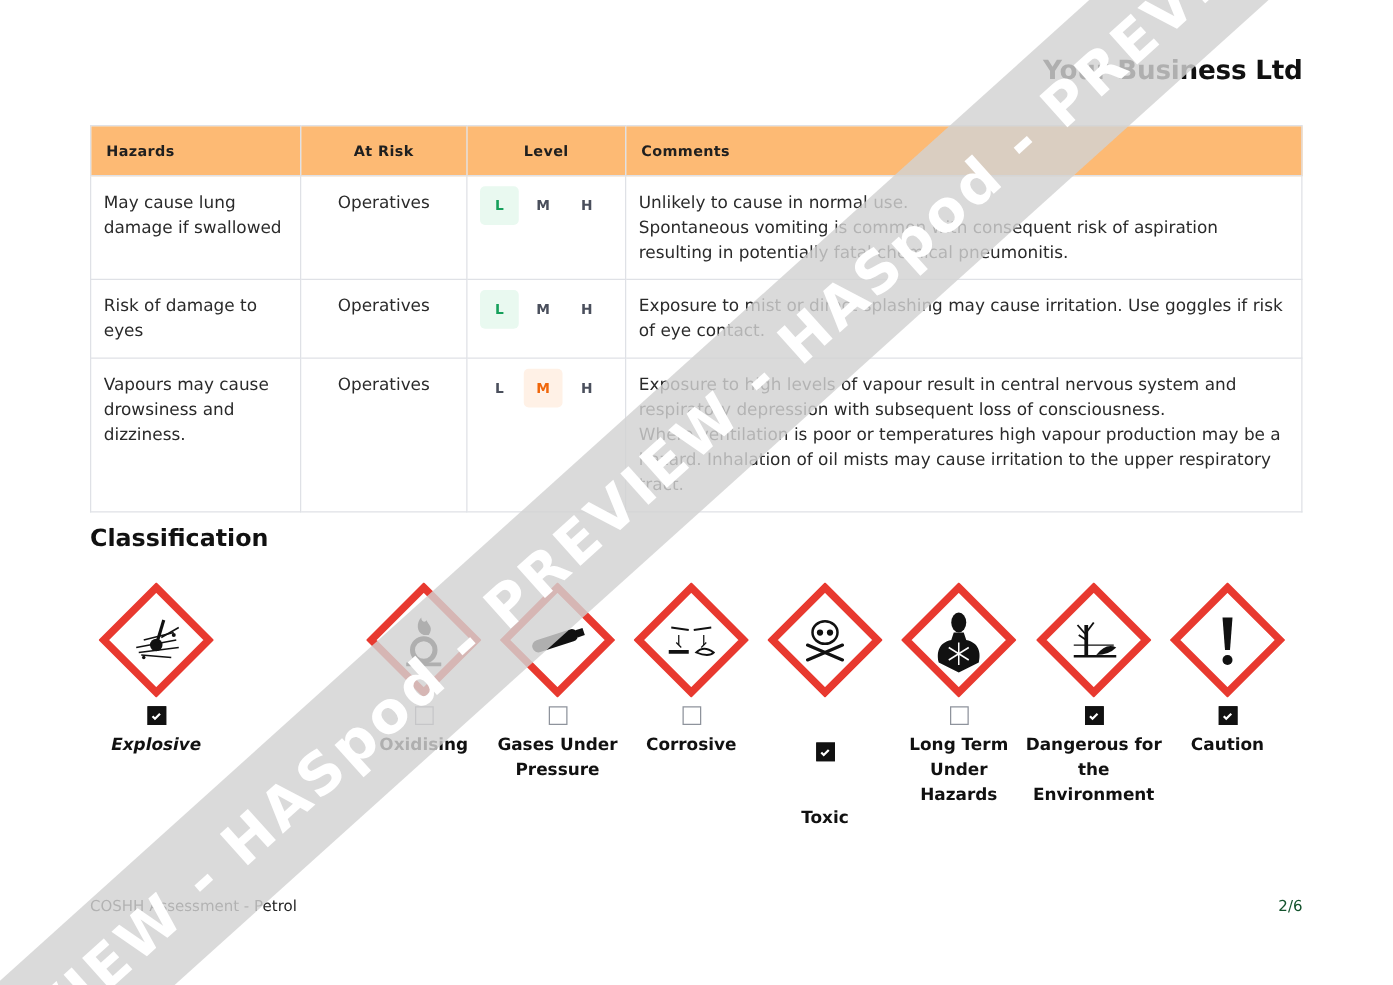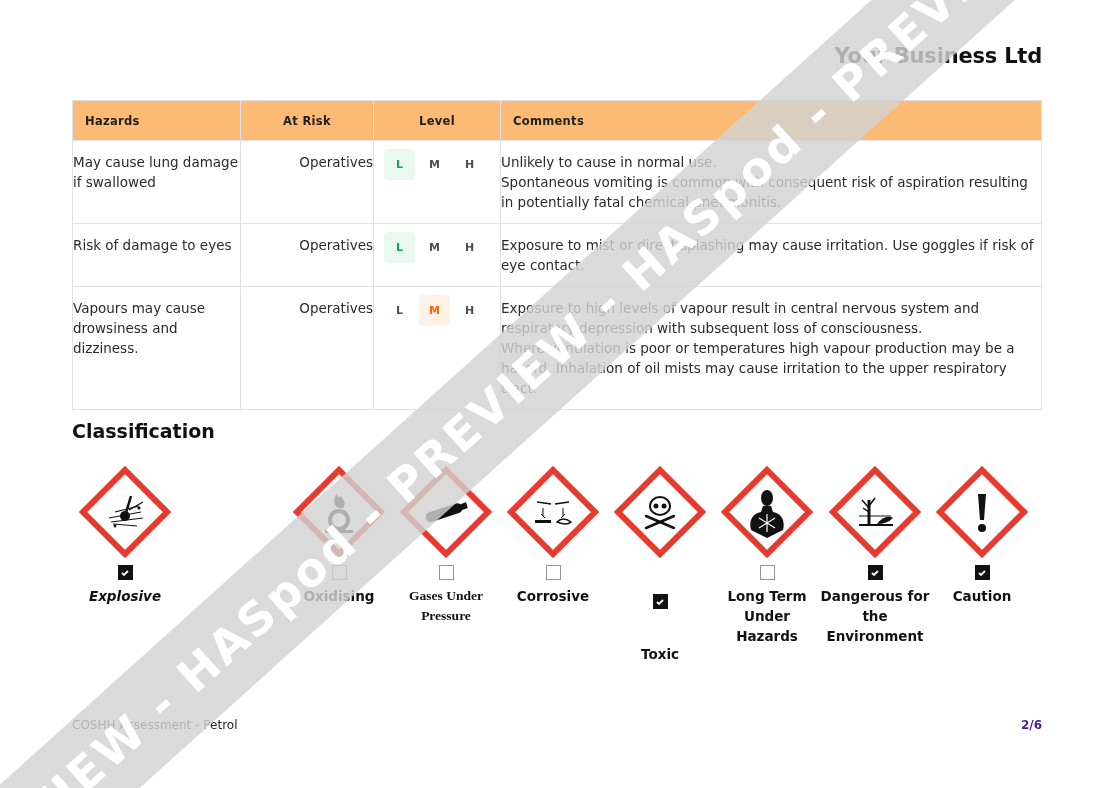--- a/index.html
+++ b/index.html
@@ -6,42 +6,42 @@
   html, body { width: 1114px; height: 788px; background: #ffffff; overflow: hidden; }
   body { position: relative; font-family: "DejaVu Sans", "Liberation Sans", sans-serif; color: #1f1f1f; }
 
   .company { position: absolute; right: 72px; top: 44px; font-size: 21px; font-weight: bold; color: #111; letter-spacing: -0.2px; }
 
   table.hz { position: absolute; left: 72px; top: 100px; width: 970px; border-collapse: collapse; font-size: 13.5px; }
   table.hz th, table.hz td { border: 1px solid #dfe1e6; vertical-align: top; }
   table.hz th { background: #fdba74; height: 40px; font-size: 11.5px; font-weight: bold; color: #1f1f1f; vertical-align: middle; letter-spacing: 0.3px; }
   table.hz th.l { text-align: left; padding-left: 12px; }
   table.hz th.c { }
-  table.hz td { padding: 11px 0; line-height: 20px; color: #2a2a2a; }
+  table.hz td { padding: 11px 10px; line-height: 20px; color: #2a2a2a; }
   td.hazard { width: 168px; }
-  td.risk { width: 133px; text-align: right; }
+  td.risk { width: 133px; text-align: center; }
   td.level { width: 127px; padding: 8px 10px !important; }
   td.comments { padding-left: 12px; }
   .levels { display: flex; gap: 4px; }
   .lv { width: 31px; height: 31px; display: flex; align-items: center; justify-content: center; font-size: 11px; font-weight: bold; color: #4a4f5c; border-radius: 4px; }
   .lv.on-L { background: #e9f9f0; color: #16a05b; }
   .lv.on-M { background: #fff1e6; color: #f0660a; }
 
   .section-title { position: absolute; left: 72px; top: 420px; font-size: 19px; font-weight: bold; color: #111; }
 
   .pictos { position: absolute; left: 72px; top: 466px; width: 970px; height: 190px; }
   .picto { position: absolute; top: 0; width: 110px; display: flex; flex-direction: column; align-items: center; }
   .picto svg.dia { width: 92px; height: 92px; }
   .cb { margin-top: 7px; width: 15px; height: 15px; border: 1.5px solid #8e939c; background: #fff; display: flex; align-items: center; justify-content: center; }
   .cb.checked { background: #111; border-color: #111; }
   .cb svg { width: 10px; height: 10px; }
   .plabel { margin-top: 6px; font-size: 13.5px; font-weight: bold; color: #111; text-align: center; line-height: 20px; }
 
   .footer-left { position: absolute; left: 72px; top: 718px; font-size: 12px; color: #222; }
-  .footer-right { position: absolute; right: 72px; top: 718px; font-size: 12px; font-weight: bold; color: #4c1d95; }
+  .footer-right { position: absolute; right: 72px; top: 718px; font-size: 12px; font-weight: normal; color: #14532d; }
 
   .watermark { position: absolute; left: -260px; top: 360px; width: 1500px; height: 96px; background: rgba(210,210,210,0.82); transform: rotate(-42deg); transform-origin: center center; display: flex; align-items: center; justify-content: center; overflow: hidden; pointer-events: none; }
   .watermark span { color: #ffffff; font-size: 46px; font-weight: bold; letter-spacing: 3px; white-space: nowrap; }
 </style>
 </head>
 <body>
 
 <div class="company">Your Business Ltd</div>
 
 <table class="hz">
@@ -129,21 +129,21 @@
     <div class="picto" style="left: 212px;">
       <svg class="dia" viewBox="0 0 92 92">
        <polygon points="46,4 88,46 46,88 4,46" fill="#fff" stroke="#e8392f" stroke-width="6" stroke-linejoin="miter"></polygon>
        <circle cx="46" cy="54" r="9" fill="none" stroke="#111" stroke-width="4"></circle>
         <path d="M46 42 C40 40 40 32 44 28 C44 32 48 32 48 30 C50 34 54 36 50 42 Z" fill="#111"></path>
         <rect x="32" y="64" width="28" height="3" fill="#111"></rect>
      </svg>
      <div class="cb"></div>
      <div class="plabel">Oxidising</div>
     </div>
-    <div class="picto" style="left: 319px; font-family: Liberation Serif, serif;">
+    <div class="picto" style="left: 319px;">
       <svg class="dia" viewBox="0 0 92 92">
        <polygon points="46,4 88,46 46,88 4,46" fill="#fff" stroke="#e8392f" stroke-width="6" stroke-linejoin="miter"></polygon>
        <g transform="rotate(-18 46 46)">
           <rect x="25" y="41" width="38" height="10" rx="5" fill="#111"></rect>
           <rect x="62" y="43" width="6" height="6" fill="#111"></rect>
         </g>
      </svg>
      <div class="cb"></div>
      <div class="plabel">Gases Under Pressure</div>
     </div>

